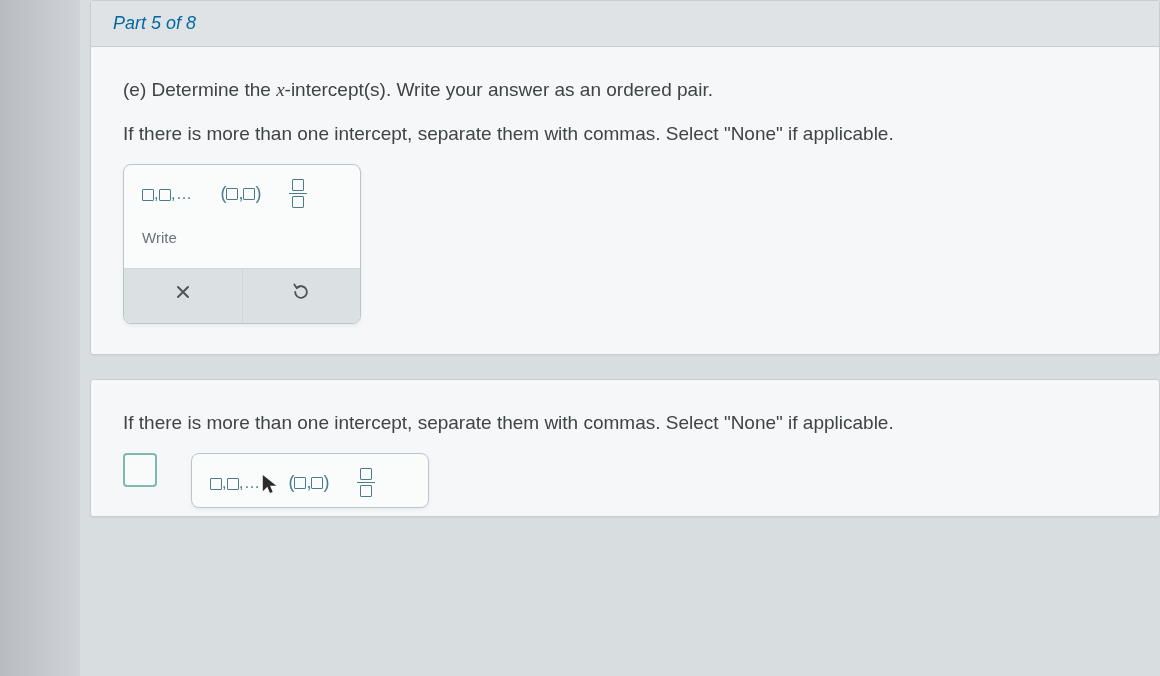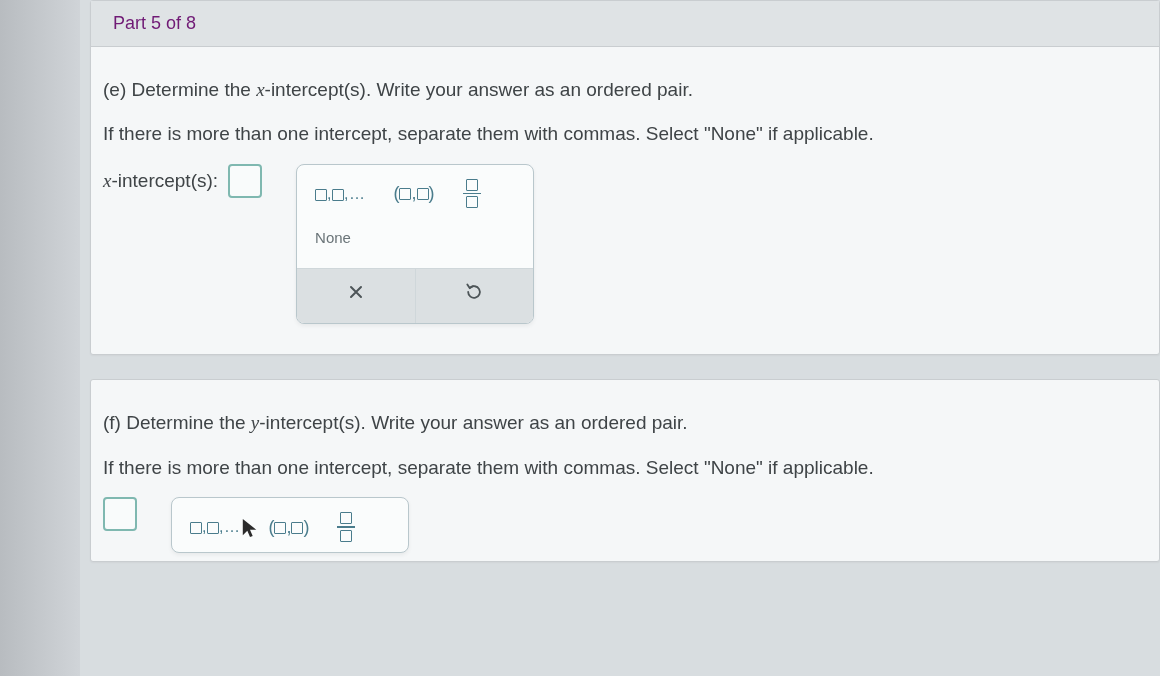--- a/index.html
+++ b/index.html
@@ -21,25 +21,26 @@
       background: #f5f7f8;
       border: 1px solid #c9cdd0;
       border-radius: 3px;
       margin-bottom: 24px;
       box-shadow: 0 1px 2px rgba(0,0,0,0.04);
     }
     .part-header {
       background: #dfe3e5;
       border-bottom: 1px solid #c9cdd0;
       padding: 12px 22px;
-      color: #701a75;
+      color: #0369a1;
       font-size: 18px;
+      font-style: italic;
     }
     .part-body {
-      padding: 28px 22px 30px 12px;
+      padding: 28px 22px 30px 32px;
       color: #3f4447;
       font-size: 19px;
       line-height: 1.6;
     }
     .question-line { margin-bottom: 14px; }
     .italic-var { font-style: italic; font-family: "Times New Roman", serif; }
     .answer-row {
       display: flex;
       align-items: flex-start;
       gap: 34px;
@@ -129,43 +130,39 @@
   <div class="part-header">
     <span>Part 5 of 8</span>
   </div>
   <div class="part-body">
     <p class="question-line">
       <span>(e) Determine the </span><span class="italic-var">x</span><span>-intercept(s). Write your answer as an ordered pair.</span>
     </p>
     <p class="question-line">If there is more than one intercept, separate them with commas. Select "None" if applicable.</p>
 
     <div class="answer-row">
-      <div class="label-plus-input">
-        <span><span class="italic-var">x</span><span>-intercept(s):</span></span>
-        <div class="answer-input"></div>
-      </div>
 
       <div class="palette">
         <div class="palette-row">
           <span class="palette-btn commas">
             <span><span class="mini-box"></span>,<span class="mini-box"></span>,…</span>
           </span>
           <span class="palette-btn pair">
             <span>(<span class="mini-box"></span>,<span class="mini-box"></span>)</span>
           </span>
           <span class="palette-btn">
             <span class="frac">
               <span class="box"></span>
                 <span class="bar"></span>
                 <span class="box"></span>
             </span>
           </span>
         </div>
         <div class="palette-row">
-          <span class="palette-btn none">None</span>
+          <span class="palette-btn none">Write</span>
         </div>
         <div class="palette-actions">
           <div class="action-btn">
             <span>
               <svg viewBox="0 0 24 24" stroke="#4d5558" stroke-width="2.4" fill="none" stroke-linecap="round">
                   <path d="M6 6 L18 18 M18 6 L6 18"></path>
                 </svg>
             </span>
           </div>
           <div class="action-btn">
@@ -177,23 +174,20 @@
             </span>
           </div>
         </div>
       </div>
     </div>
   </div>
 </div>
 
 <div class="part-card part6">
   <div class="part-body" style="padding-bottom:8px;">
-    <p class="question-line">
-      <span>(f) Determine the </span><span class="italic-var">y</span><span>-intercept(s). Write your answer as an ordered pair.</span>
-    </p>
     <p class="question-line">If there is more than one intercept, separate them with commas. Select "None" if applicable.</p>
 
     <div class="answer-row" style="position:relative;">
       <div class="label-plus-input">
         <div class="answer-input"></div>
         <span class="cursor-arrow" style="left:138px; top:20px;">
           <svg viewBox="0 0 20 24">
               <path d="M2 2 L2 20 L7 15 L10 22 L13 21 L10 14 L17 14 Z"></path>
             </svg>
         </span>

